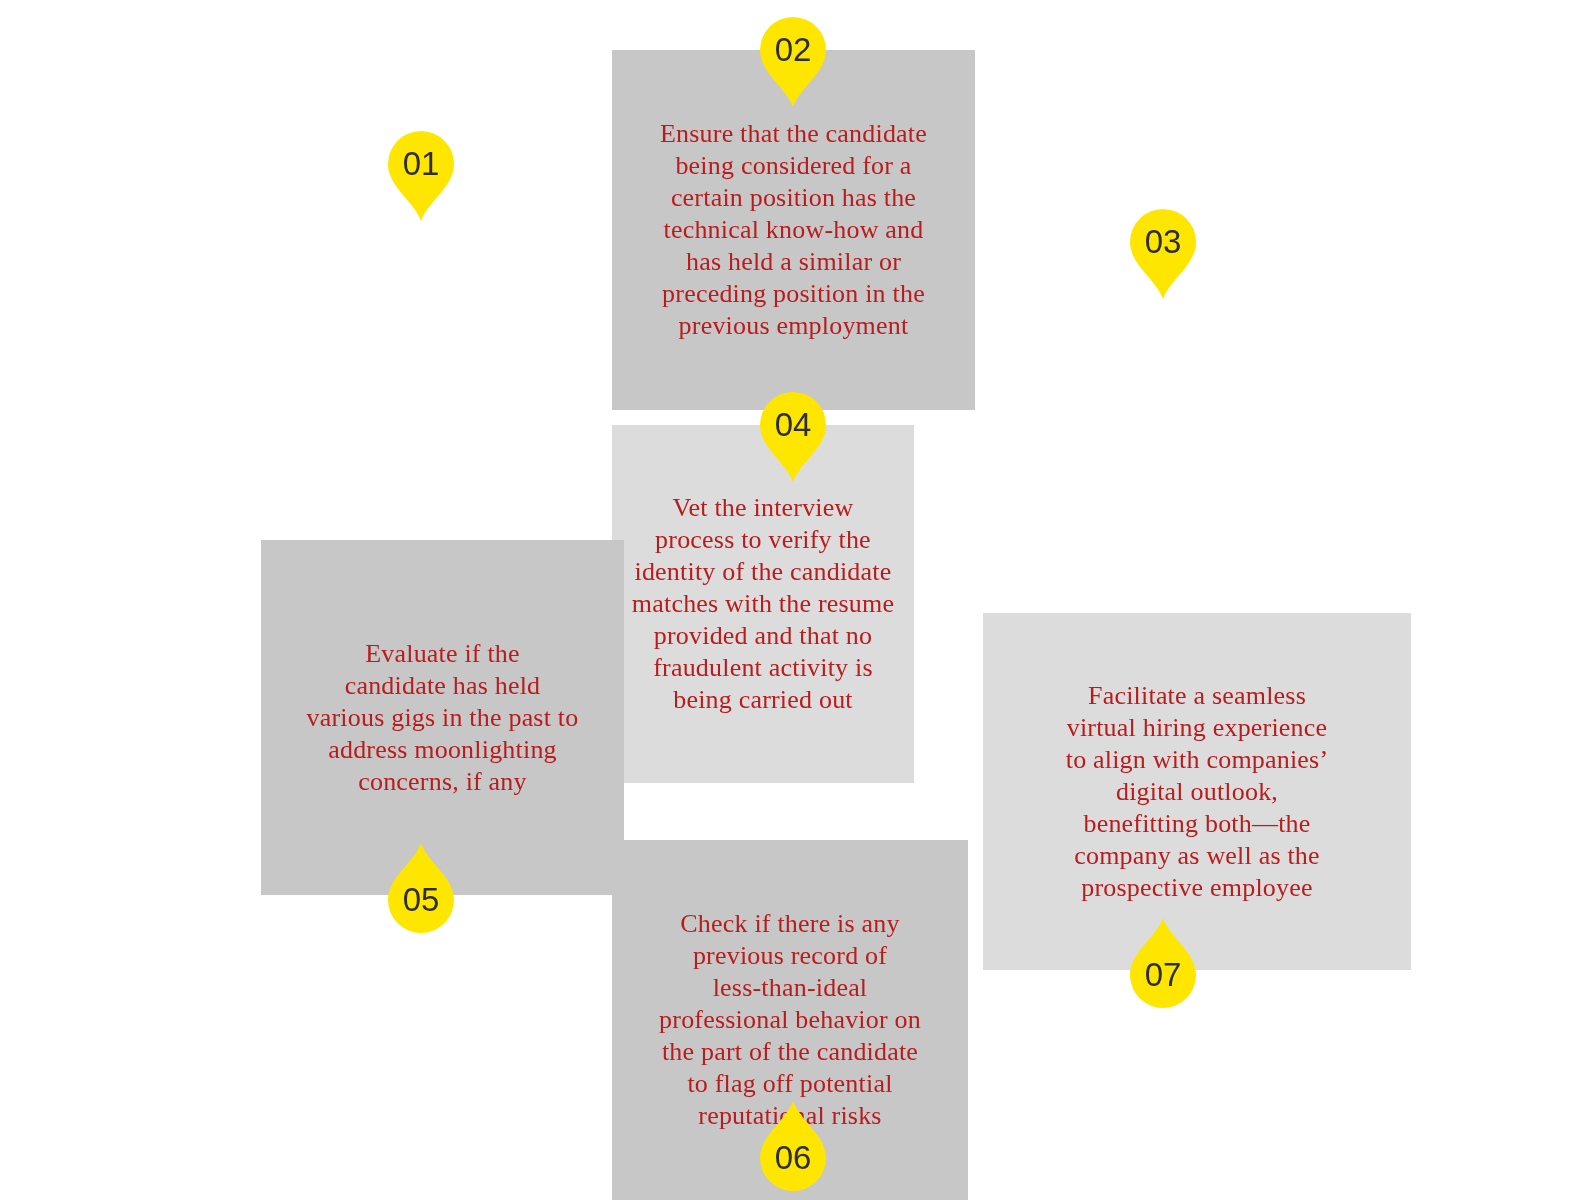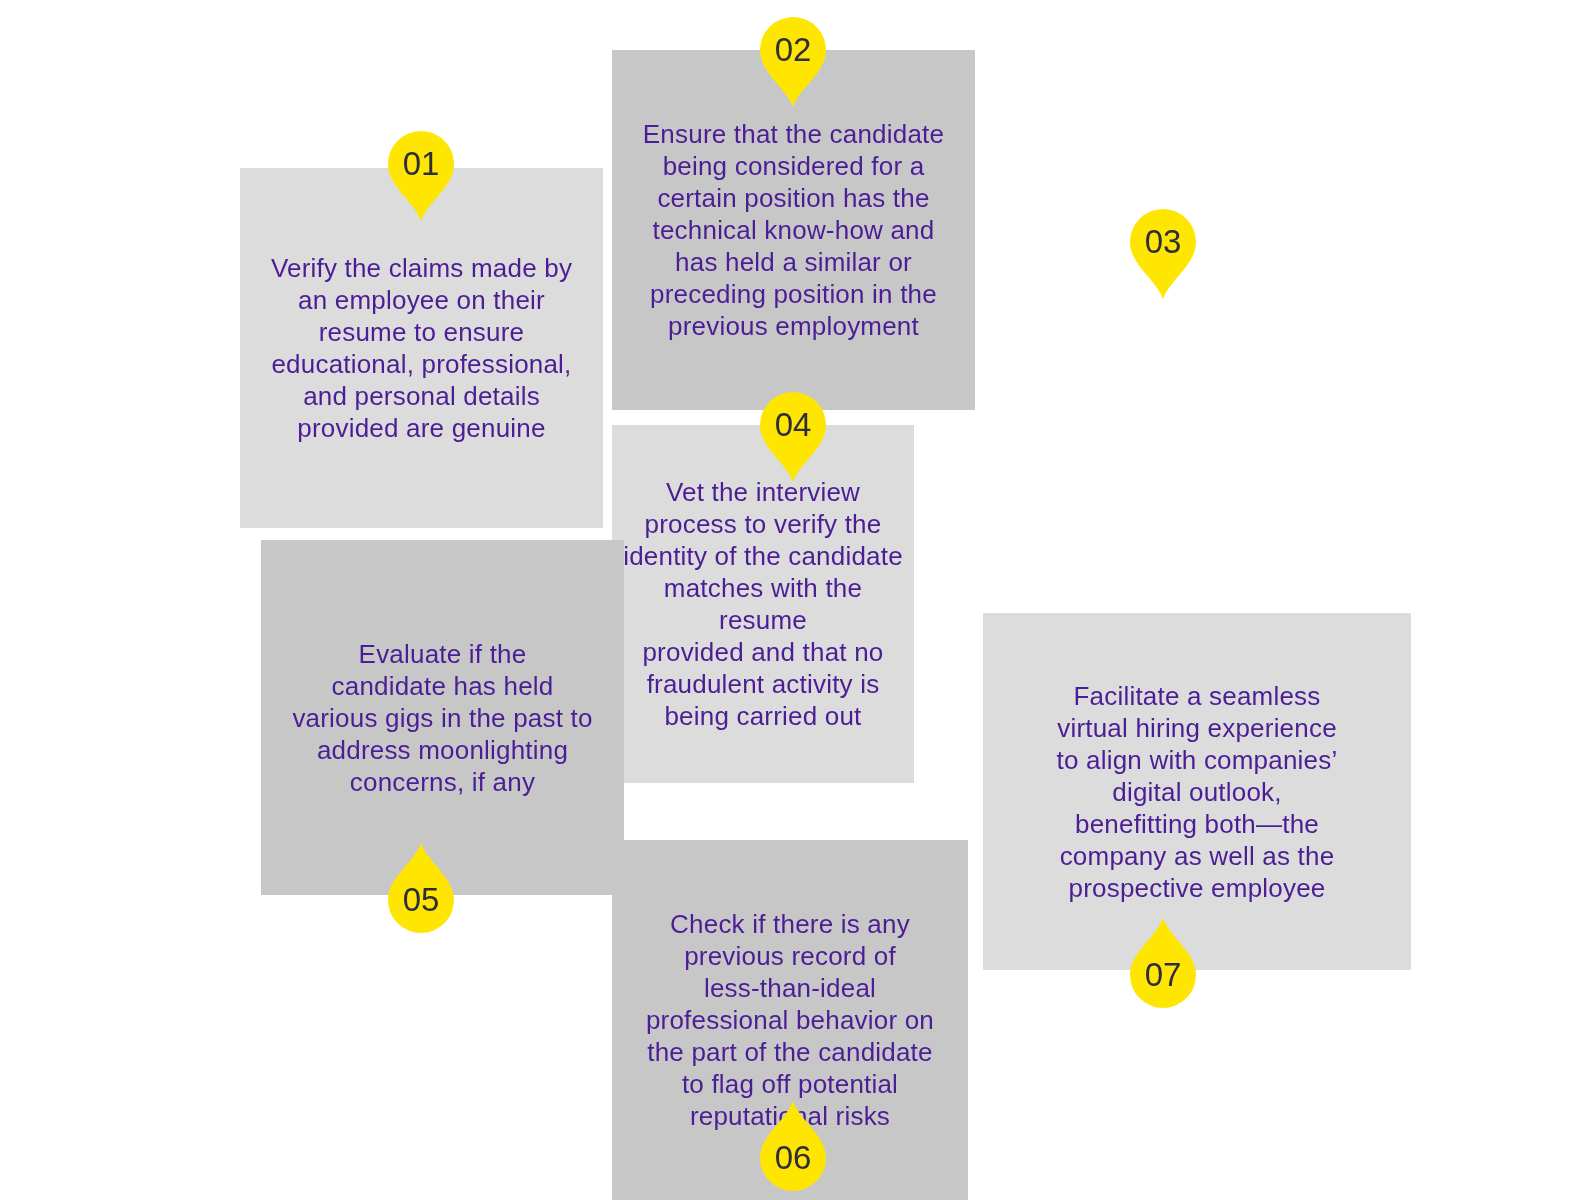--- a/index.html
+++ b/index.html
@@ -23,22 +23,23 @@
     text-align: center;
     box-sizing: border-box;
     padding: 10px 6px;
   }
   .step-box.light { background: #dcdcdd; }
   .step-box.dark  { background: #c7c7c8; }
   .step-text {
     white-space: pre-line;
     font-size: 26px;
     line-height: 32px;
-    color: #4c1d95;
+    color: #b91c1c;
     letter-spacing: 0.2px;
+    font-family: Liberation Serif, serif;
   }
   .badge {
     position: absolute;
     width: 66px;
     height: 90px;
   }
   .badge svg { display: block; width: 66px; height: 90px; }
   .badge-num {
     font-family: "Liberation Sans", sans-serif;
     font-size: 33px;
@@ -59,28 +60,20 @@
   .pos-badge-4 { left: 760px;  top: 392px; }
   .pos-badge-5 { left: 388px;  top: 843px; }
   .pos-badge-6 { left: 760px;  top: 1101px; }
   .pos-badge-7 { left: 1130px; top: 918px; }
 </style>
 </head>
 <body>
 
 <div class="canvas">
 
-  <div class="step-box light pos-box-1">
-    <span class="step-text">Verify the claims made by
-an employee on their
-resume to ensure
-educational, professional,
-and personal details
-provided are genuine</span>
-  </div>
   <div class="badge pos-badge-1">
     <svg viewBox="0 0 66 90">
       <path d="M33 90 C26 70, 0 56, 0 33 A33 33 0 1 1 66 33 C66 56, 40 70, 33 90 Z" fill="#ffe600"></path>
       <text class="badge-num" x="33" y="44" text-anchor="middle">01</text>
     </svg>
   </div>
 
   <div class="step-box dark pos-box-2">
     <span class="step-text">Ensure that the candidate
 being considered for a

